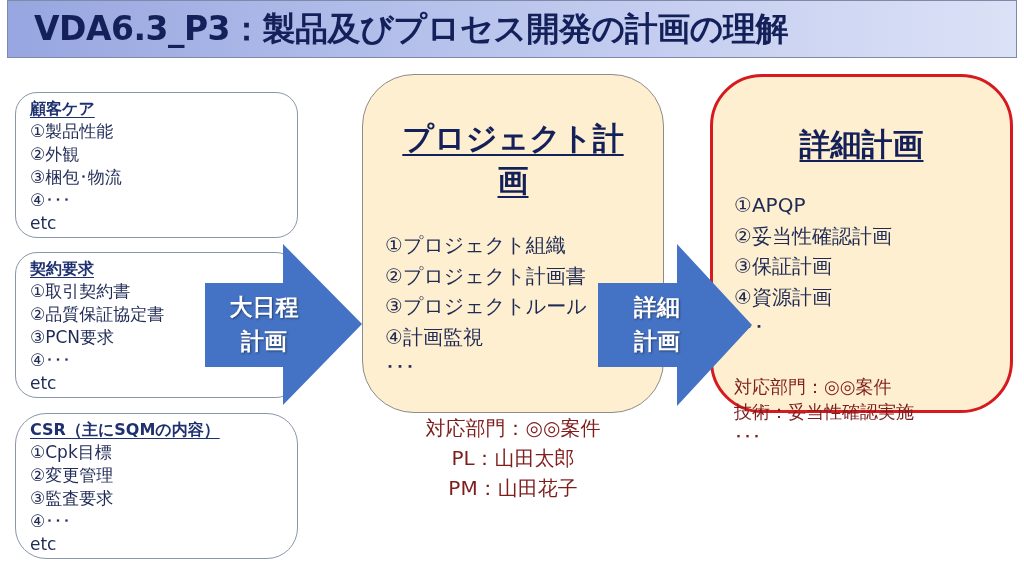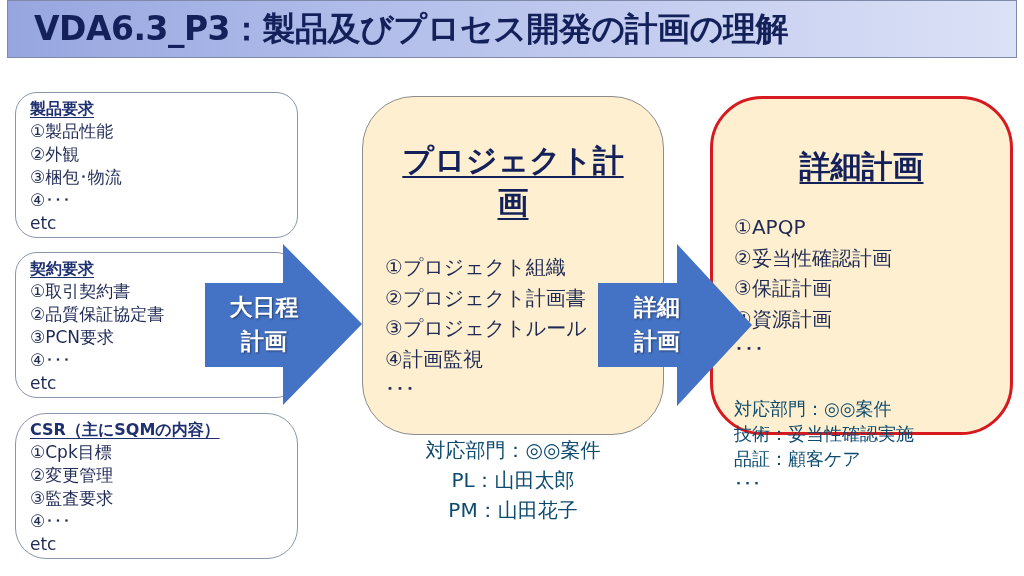--- a/index.html
+++ b/index.html
@@ -29,46 +29,46 @@
     .req-box .item { font-size: 17px; line-height: 23px; color: #1f2a55; white-space: nowrap; }
 
     .arrow { position: absolute; }
     .arrow svg { position: absolute; left: 0; top: 0; }
     .arrow .arrow-label {
       position: absolute; color: #ffffff; font-weight: bold; font-size: 23px;
       line-height: 34px; text-align: center; text-shadow: 1px 1px 2px rgba(0,0,0,0.45);
     }
 
     .plan-box {
-      position: absolute; top: 96px; height: 339px; border-radius: 52px;
+      position: absolute; top: 74px; height: 339px; border-radius: 52px;
       background: #fdefcf;
     }
     .plan-box.project { left: 362px; width: 302px; border: 1.5px solid #8c8c8c; }
     .plan-box.detail { left: 710px; width: 303px; border: 3px solid #d71920; }
 
     .plan-title {
       position: absolute; left: 0; right: 0; text-align: center;
       font-weight: bold; font-size: 31px; line-height: 42px; color: #14205a;
     }
     .plan-title span { text-decoration: underline; text-underline-offset: 5px; text-decoration-thickness: 2px; }
 
     .plan-list { position: absolute; font-size: 20px; line-height: 30.5px; color: #1f2a55; white-space: nowrap; }
-    .plan-footer { position: absolute; font-size: 20px; line-height: 30px; color: #0c4a6e; white-space: nowrap; }
+    .plan-footer { position: absolute; font-size: 20px; line-height: 30px; color: #7f1d1d; white-space: nowrap; }
     .plan-footer.center { text-align: center; left: 0; right: 0; }
     .detail .plan-footer { font-size: 18px; line-height: 25px; }
   </style>
 </head>
 <body>
 
 <div class="title-bar">
   <span class="title-text">VDA6.3_P3：製品及びプロセス開発の計画の理解</span>
 </div>
 
 <div class="req-box" style="top:92px;">
-  <div class="heading">製品要求</div>
+  <div class="heading">顧客ケア</div>
   <div class="item">①製品性能</div>
   <div class="item">②外観</div>
   <div class="item">③梱包･物流</div>
   <div class="item">④･･･</div>
   <div class="item">etc</div>
 </div>
 
 <div class="req-box" style="top:252px;">
   <div class="heading">契約要求</div>
   <div class="item">①取引契約書</div>
@@ -113,21 +113,20 @@
   <div class="plan-list" style="left:21px; top:113px;">
     <div>①APQP</div>
     <div>②妥当性確認計画</div>
     <div>③保証計画</div>
     <div>④資源計画</div>
     <div>･･･</div>
   </div>
   <div class="plan-footer" style="left:21px; top:297px;">
     <div>対応部門：◎◎案件</div>
     <div>技術：妥当性確認実施</div>
-    <div>品証：顧客ケア</div>
     <div>･･･</div>
   </div>
 </div>
 
 <div class="arrow" style="left:205px; top:244px; width:158px; height:161px;">
   <svg width="158" height="161" viewBox="0 0 158 161">
     <polygon points="0,39 78,39 78,0 157,80 78,161 78,123 0,123" fill="#4472c4"></polygon>
   </svg>
   <div class="arrow-label" style="left:4px; top:46px; width:110px;">
     <div>大日程</div>

